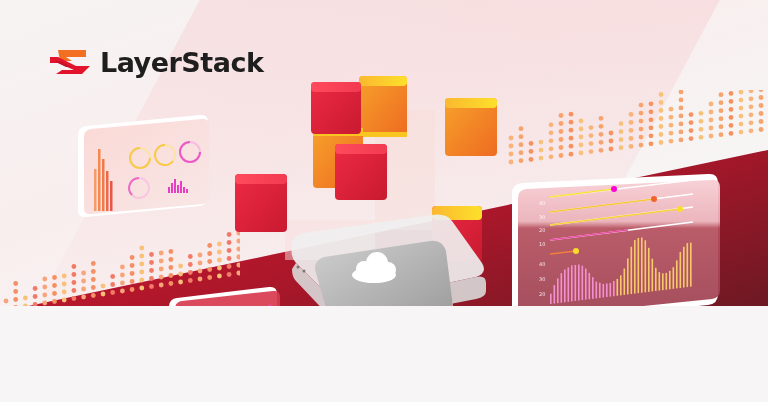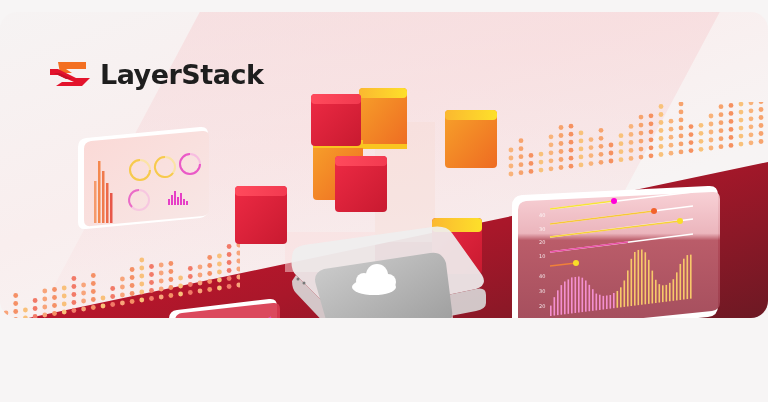--- a/index.html
+++ b/index.html
@@ -1,17 +1,17 @@
 <!DOCTYPE html>
 <html><head>
 <meta charset="utf-8">
 <style>
   html,body{margin:0;padding:0;}
   body{width:768px;height:402px;overflow:hidden;position:relative;font-family:"Liberation Sans",sans-serif;background:#f7f5f5;}
-  .stage{position:absolute;left:0;top:12px;width:768px;height:306px;overflow:hidden;border-radius:17px;}
+  .stage{position:absolute;left:0;top:0;width:768px;height:306px;overflow:hidden;}
   .bg-light{position:absolute;inset:0;background:linear-gradient(160deg,#f6f3f3 0%,#f9eeee 40%,#f7f4f4 70%,#f5f5f5 100%);}
   .bg-ray{position:absolute;left:120px;top:-60px;width:520px;height:420px;background:linear-gradient(180deg,rgba(246,205,208,.55),rgba(250,235,236,.15));transform:skewX(-28deg);}
   .bg-red{position:absolute;left:0;top:0;width:768px;height:402px;}
   .logo{position:absolute;left:46px;top:46px;display:flex;align-items:center;gap:8px;}
   .logo-text{font-family:"DejaVu Sans",sans-serif;font-weight:bold;font-size:27px;color:#1e1e1e;letter-spacing:-0.5px;}
   .panel{position:absolute;}
   .label{position:absolute;font-size:5px;color:#fff;opacity:.85;font-family:"DejaVu Sans",sans-serif;}
   svg{display:block;}
 </style>
 </head>

